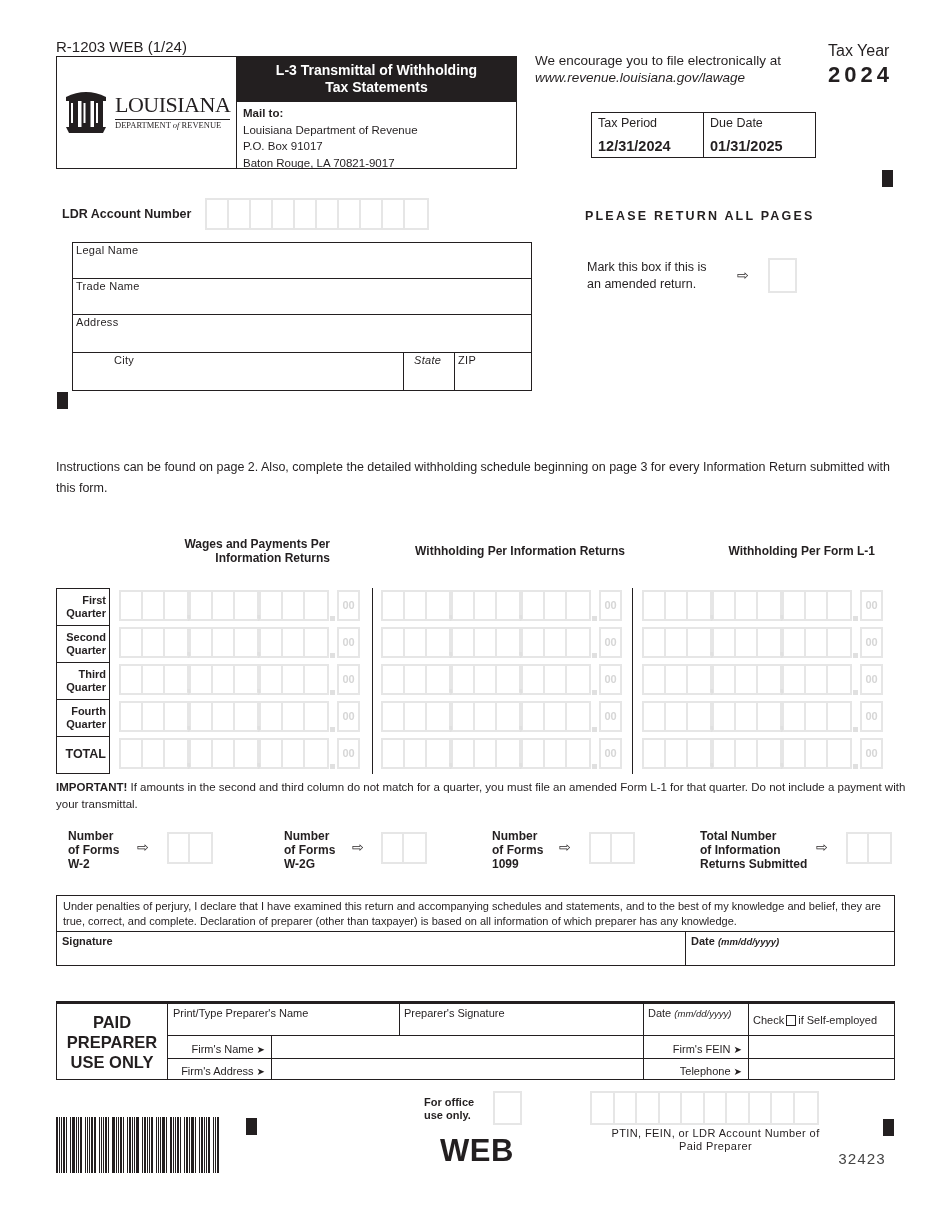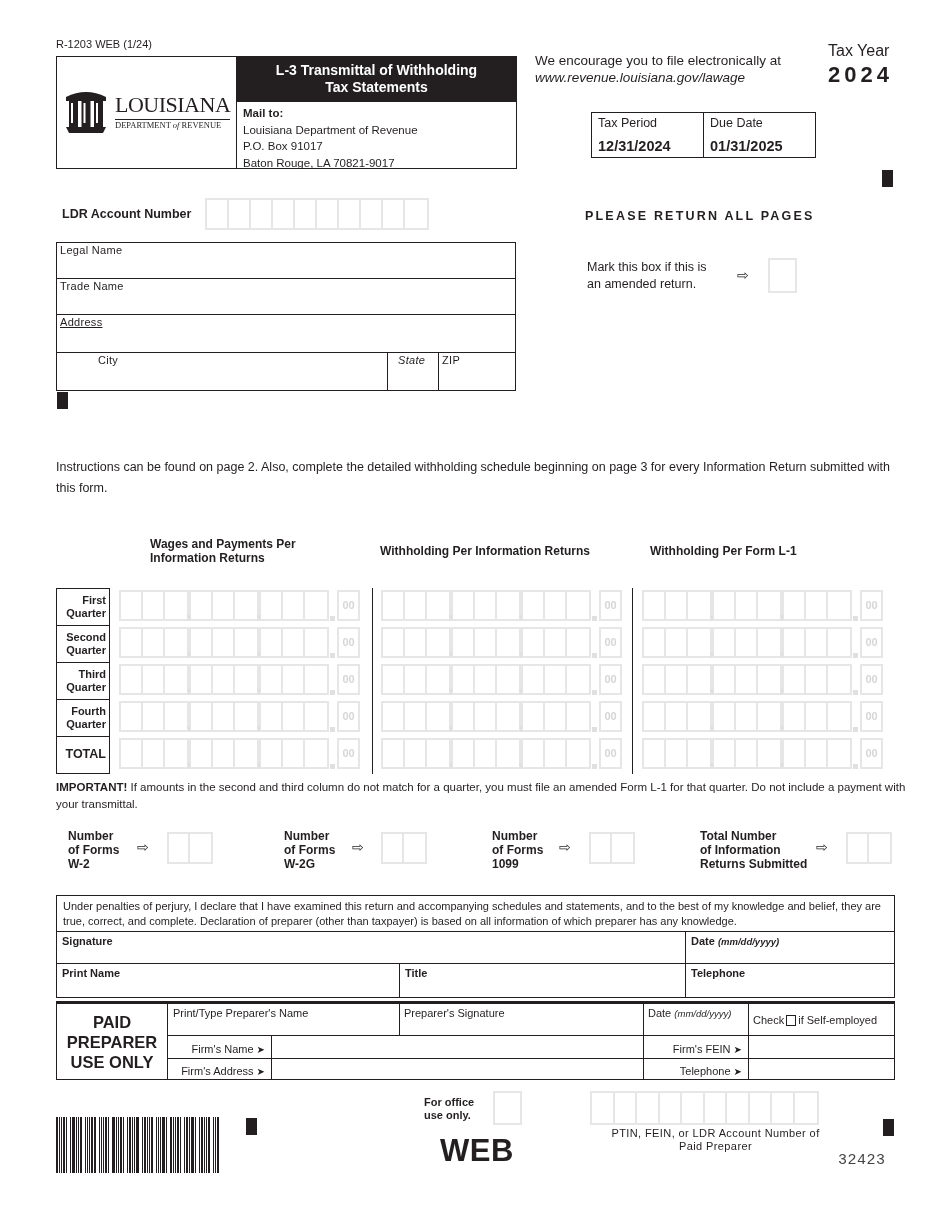--- a/index.html
+++ b/index.html
@@ -1,21 +1,21 @@
 <!DOCTYPE html>
 <html><head>
 <meta charset="utf-8">
 <style>
   * { box-sizing: border-box; margin: 0; padding: 0; }
   html, body { width: 950px; height: 1230px; background: #ffffff; }
   body { position: relative; font-family: "Liberation Sans", sans-serif; color: #231f20; overflow: hidden; }
   .abs { position: absolute; }
 
   
-  .form-code { left: 56px; top: 38px; font-size: 11px; }
+  .form-code { left: 56px; top: 38px; font-size: 15px; }
   .hdr-box { left: 56px; top: 56px; width: 461px; height: 113px; border: 1px solid #231f20; }
   .logo-cell { position: absolute; left: 0; top: 0; width: 180px; height: 111px; border-right: 1px solid #231f20; }
   .title-cell { position: absolute; left: 180px; top: 0; width: 279px; height: 45px; background: #231f20; color: #fff; font-weight: bold; font-size: 14px; text-align: center; line-height: 17px; padding-top: 5px; }
   .mail-cell { position: absolute; left: 186px; top: 48px; font-size: 11.5px; line-height: 16.5px; }
   .mail-cell .mail-label { font-weight: bold; }
 
   .logo-wrap { position: absolute; left: 6px; top: 30px; width: 170px; height: 50px; }
   .logo-name { position: absolute; left: 52px; top: 5px; font-family: "Liberation Serif", serif; font-size: 22px; letter-spacing: -0.5px; color: #231f20; border-bottom: 1px solid #231f20; padding-bottom: 1px; }
   .logo-dept { position: absolute; left: 52px; top: 33px; font-family: "Liberation Serif", serif; font-size: 8.5px; color: #231f20; white-space: nowrap; }
 
@@ -31,39 +31,39 @@
   .period-cell .val { font-size: 14.5px; font-weight: bold; margin-top: 8px; }
 
   .marker { background: #231f20; }
 
   
   .ldr-label { left: 62px; top: 207px; font-size: 12.5px; font-weight: bold; }
   .digit-row { display: flex; border: 2px solid #e6e6e6; }
   .digit-row .d { border-right: 2px solid #e6e6e6; background: #fff; }
   .digit-row .d:last-child { border-right: none; }
 
-  .name-table { left: 56px; top: 242px; width: 460px; border: 1px solid #231f20; }
+  .name-table { left: 72px; top: 242px; width: 460px; border: 1px solid #231f20; }
   .name-row { border-bottom: 1px solid #231f20; height: 36px; font-size: 11px; padding: 1px 3px; letter-spacing: 0.3px; }
-  .name-row.addr { height: 38px; text-decoration: underline; }
+  .name-row.addr { height: 38px; }
   .name-row.last { border-bottom: none; display: flex; padding: 0; height: 37px; }
   .name-row.last > div { padding: 1px 3px; }
   .city-cell { width: 293px; border-right: 1px solid #231f20; margin-left: 38px; }
   .state-cell { width: 51px; border-right: 1px solid #231f20; padding-left: 10px !important; font-style: italic; }
   .zip-cell { flex: 1; }
 
   .return-all { left: 585px; top: 209px; font-size: 12.5px; font-weight: bold; letter-spacing: 2.2px; }
   .amended-text { left: 587px; top: 259px; font-size: 12.5px; line-height: 17px; }
   .arrow { font-size: 14px; line-height: 14px; }
   .amended-arrow { left: 737px; top: 268px; }
   .amended-box { left: 768px; top: 258px; width: 29px; height: 35px; border: 2px solid #e6e6e6; }
 
   .instructions { left: 56px; top: 457px; width: 850px; font-size: 12.5px; line-height: 21px; }
 
   
-  .col-head { font-size: 12px; font-weight: bold; text-align: left; line-height: 14px; }
+  .col-head { font-size: 12px; font-weight: bold; text-align: right; line-height: 14px; }
   .q-labels { left: 56px; top: 588px; width: 54px; border: 1px solid #231f20; }
   .q-label { height: 37px; border-bottom: 1px solid #231f20; font-size: 11px; font-weight: bold; text-align: right; padding: 5px 3px 0 0; line-height: 13px; }
   .q-label.total { border-bottom: none; font-size: 12.5px; padding-top: 11px; height: 36px; }
   .col-sep { width: 1px; background: #231f20; }
 
   .amount { position: absolute; display: flex; align-items: flex-start; }
   .amount .grp { display: flex; border: 2px solid #e6e6e6; height: 31px; }
   .amount .grp .c { width: 22px; border-right: 2px solid #e6e6e6; height: 27px; }
   .amount .grp .c:last-child { border-right: none; }
   .amount .comma { width: 0; position: relative; }
@@ -596,25 +596,20 @@
     <div class="c"></div>
     <div class="c"></div>
   </div>
 
 <div class="abs decl">
   <div class="decl-text">Under penalties of perjury, I declare that I have examined this return and accompanying schedules and statements, and to the best of my knowledge and belief, they are true, correct, and complete. Declaration of preparer (other than taxpayer) is based on all information of which preparer has any knowledge.</div>
   <div class="decl-row">
     <div class="b-right" style="width:629px"><span>Signature</span></div>
     <div style="flex:1"><span>Date</span> <span class="ital">(mm/dd/yyyy)</span></div>
   </div>
-  <div class="decl-row">
-    <div class="b-right" style="width:343px"><span>Print Name</span></div>
-    <div class="b-right" style="width:286px"><span>Title</span></div>
-    <div style="flex:1"><span>Telephone</span></div>
-  </div>
 </div>
 
 <div class="abs prep">
   <div class="prep-title">
     <div>PAID</div>
     <div>PREPARER</div>
     <div>USE ONLY</div>
   </div>
   <div class="prep-grid">
     <div class="hline" style="top:31px"></div>

